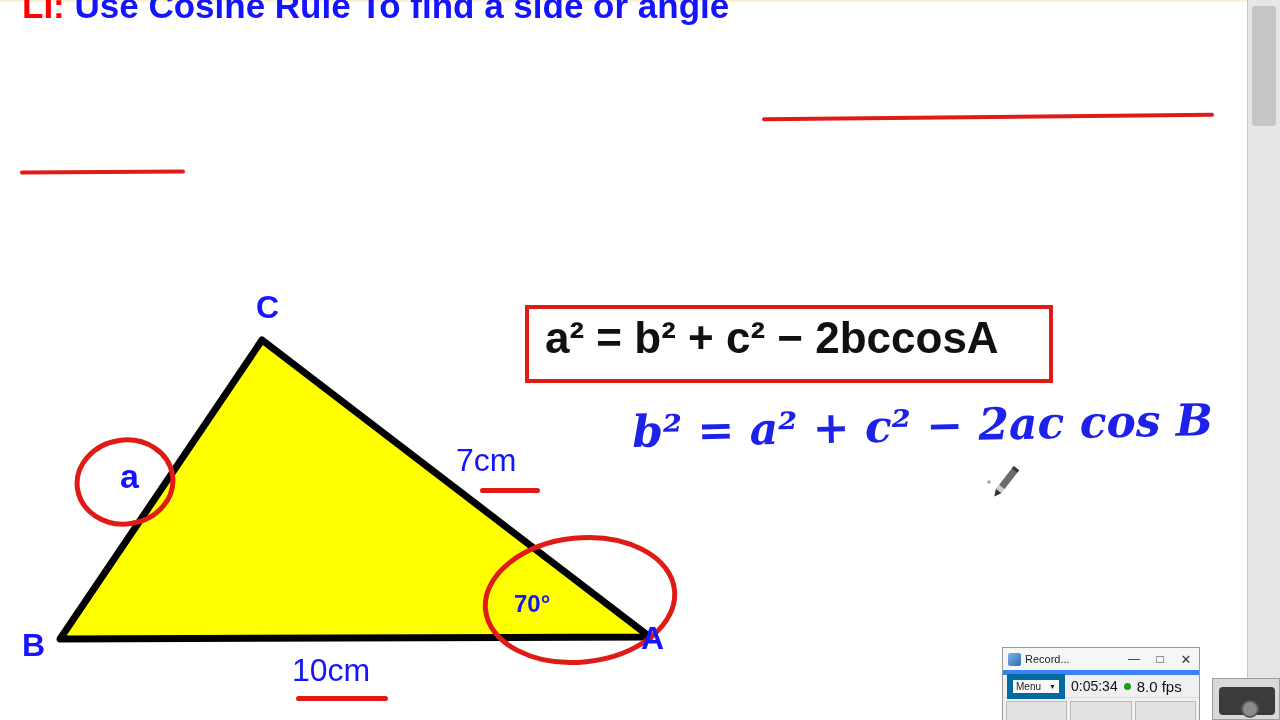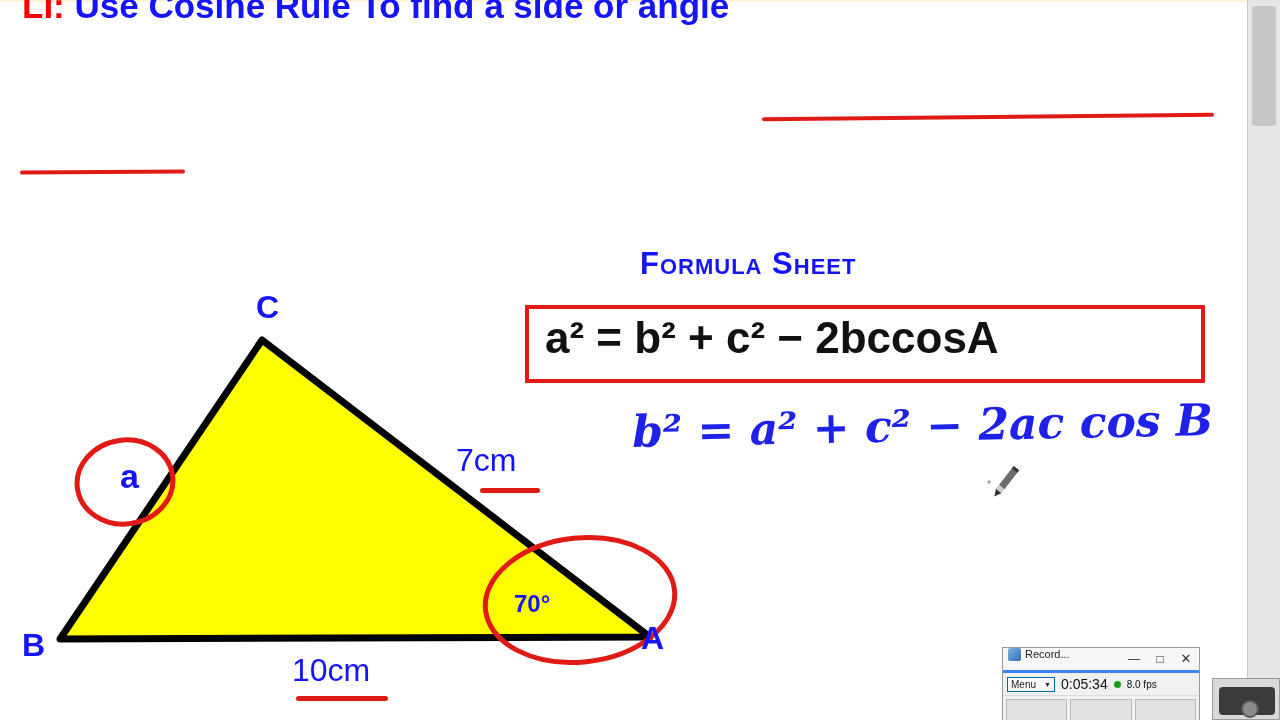--- a/index.html
+++ b/index.html
@@ -109,21 +109,21 @@
     color: #1414ff;
     font-size: 31px;
     font-weight: bold;
     letter-spacing: 1px;
     font-variant: small-caps;
   }
   .formula-box {
     position: absolute;
     left: 525px;
     top: 303px;
-    width: 680px;
+    width: 528px;
     height: 78px;
     border: 4px solid #e01b16;
     box-sizing: border-box;
     background: transparent;
   }
   .formula-text {
     position: absolute;
     left: 16px;
     top: 4px;
     font-size: 44px;
@@ -162,22 +162,23 @@
     height: 75px;
     background: #f0f0f0;
     border: 1px solid #9a9a9a;
     box-sizing: border-box;
     font-size: 11px;
     color: #222;
   }
   .rec-titlebar {
     height: 22px;
     display: flex;
+    align-items: center;
     background: #f6f6f6;
-    border-bottom: 3px solid #3b82f6;
+    border-bottom: 5px solid #3b82f6;
   }
   .rec-icon {
     width: 13px; height: 13px;
     margin: 0 4px 0 5px;
     background: linear-gradient(135deg,#7fb2e5,#2d6fb5);
     border-radius: 2px;
     flex: 0 0 auto;
   }
   .rec-title { flex: 1; font-size: 11px; color: #222; white-space: nowrap; overflow: hidden; }
   .rec-btn {
@@ -189,32 +190,32 @@
   .rec-toolbar {
     height: 22px;
     display: flex;
     align-items: center;
     gap: 6px;
     padding: 0 4px;
     border-bottom: 1px solid #dcdcdc;
     background: #f0f0f0;
   }
   .rec-menu {
-    border: 1px solid #0369a1;
+    border: 6px solid #0369a1;
     background: #fafafa;
     padding: 1px 3px;
     font-size: 10px;
     display: flex;
     align-items: center;
     gap: 8px;
   }
   .rec-caret { font-size: 7px; }
   .rec-time { font-size: 14px; color: #111; }
   .rec-dot { width: 7px; height: 7px; border-radius: 50%; background: #16a016; display: inline-block; }
-  .rec-fps { font-size: 10px; color: #111; }
+  .rec-fps { font-size: 15px; color: #111; }
   .rec-bottom {
     display: flex;
     gap: 3px;
     padding: 3px;
     height: 28px;
     box-sizing: border-box;
   }
   .rec-pane {
     flex: 1;
     background: #e2e2e2;
@@ -278,21 +279,20 @@
 
     <div class="angle-label" style="left:120px; top:455px;">a</div>
     <div class="angle-label" style="left:514px; top:588px; font-size:24px;">70°</div>
 
     <div class="side-label" style="left:456px; top:440px;">7cm</div>
     <div class="red-underline" style="left:480px; top:486px; width:60px;"></div>
 
     <div class="side-label" style="left:292px; top:650px;">10cm</div>
     <div class="red-underline" style="left:296px; top:694px; width:92px;"></div>
 
-    <div class="fs-title">Formula  Sheet</div>
     <div class="formula-box">
       <div class="formula-text">a² = b² + c² − 2bccosA</div>
     </div>
     <div class="handwritten">b² = a² + c² − 2ac cos B</div>
 
     <svg class="pen" viewBox="0 0 40 40">
       <g transform="rotate(38 20 20)">
         <rect x="17" y="4" width="7" height="22" fill="#6b6b6b"></rect>
         <rect x="17" y="26" width="7" height="5" fill="#cccccc"></rect>
         <polygon points="17,31 24,31 20.5,38" fill="#333333"></polygon>

